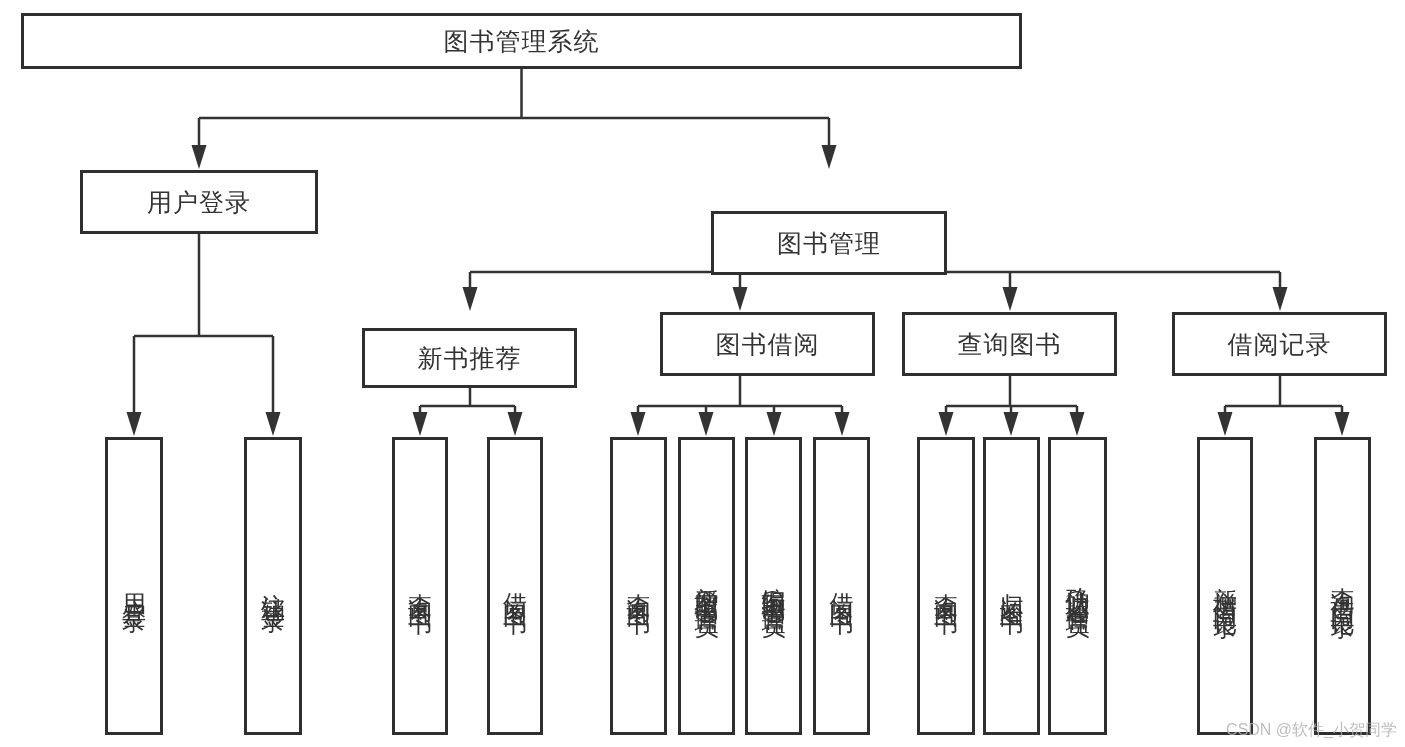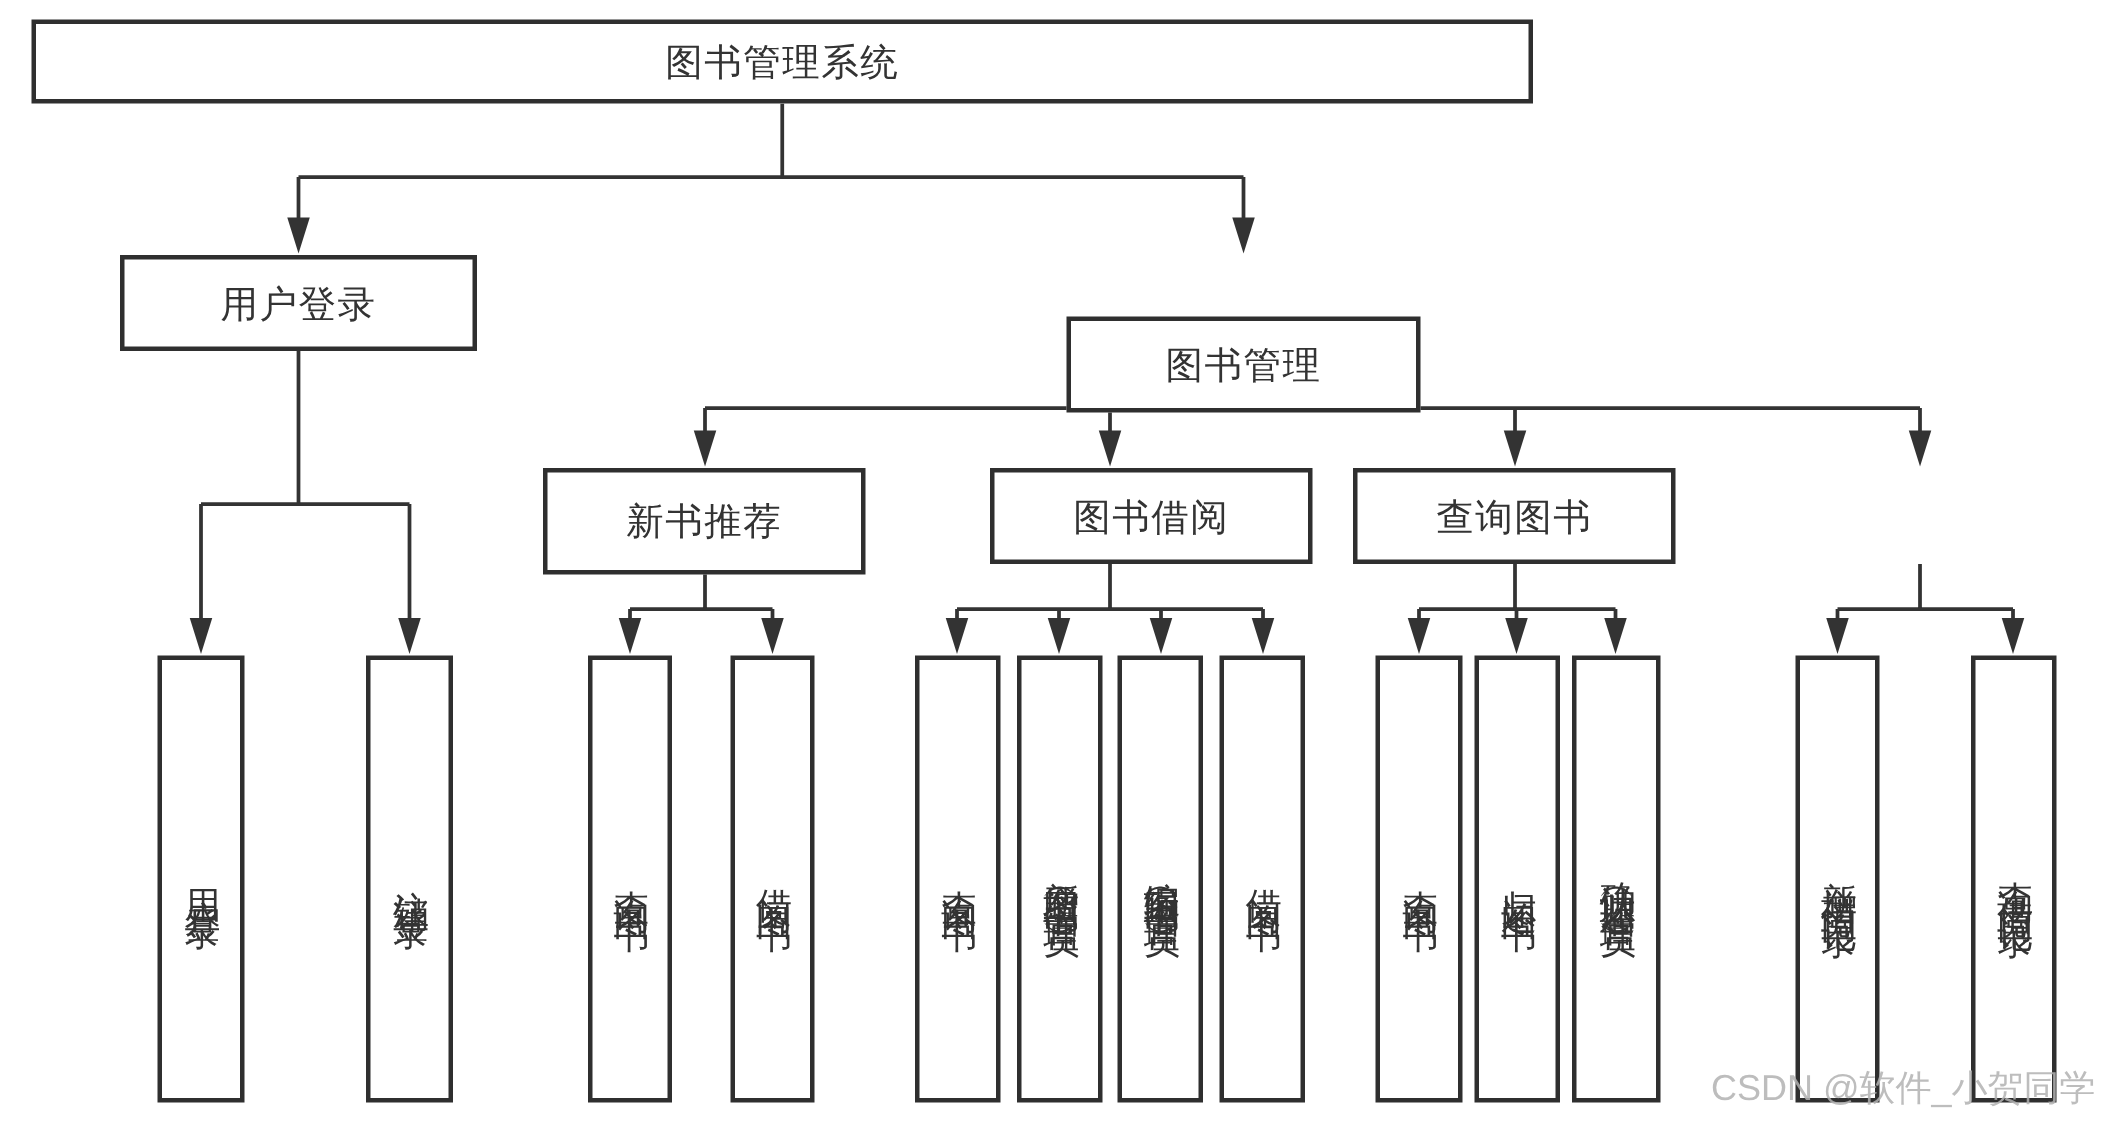--- a/index.html
+++ b/index.html
@@ -39,21 +39,21 @@
     letter-spacing: 6px;
     line-height: 1;
     white-space: nowrap;
   }
   .vnode.long span { letter-spacing: 4px; }
 
   
   #n-root   { left: 21px;  top: 13px;  width: 1001px; height: 56px; }
   #n-login  { left: 80px;  top: 170px; width: 238px;  height: 64px; }
   #n-mgmt   { left: 711px; top: 170px; width: 236px;  height: 64px; margin-top: 41px; }
-  #n-rec    { left: 362px; top: 312px; width: 215px;  height: 71px; }
+  #n-rec    { left: 362px; top: 328px; width: 215px;  height: 60px; }
   #n-borrow { left: 632px; top: 312px; width: 215px;  height: 64px; margin-left: 28px; }
   #n-cur    { left: 902px; top: 312px; width: 215px;  height: 64px; }
   #n-recs   { left: 1172px;top: 312px; width: 215px;  height: 64px; }
 
   #n-a1 { left: 105px;  width: 58px; }
   #n-a2 { left: 244px;  width: 58px; }
   #n-b1 { left: 392px;  width: 56px; }
   #n-b2 { left: 487px;  width: 56px; }
   #n-c1 { left: 610px;  width: 57px; }
   #n-c2 { left: 678px;  width: 57px; }
@@ -61,21 +61,21 @@
   #n-c4 { left: 813px;  width: 57px; }
   #n-d1 { left: 917px;  width: 58px; }
   #n-d2 { left: 983px;  width: 57px; }
   #n-d3 { left: 1048px; width: 59px; }
   #n-e1 { left: 1197px; width: 56px; }
   #n-e2 { left: 1314px; width: 57px; }
 
   #watermark {
     position: absolute;
     right: 8px; bottom: 6px;
-    font-size: 24px;
+    font-size: 16px;
     color: #b2b2b2;
     opacity: 0.85;
     z-index: 3;
     white-space: nowrap;
   }
 </style>
 </head>
 <body>
 
 <div id="stage">
@@ -133,20 +133,23 @@
 
   <div class="hnode" id="n-rec">
     <span>新书推荐</span>
   </div>
   <div class="hnode" id="n-borrow">
     <span>图书借阅</span>
   </div>
   <div class="hnode" id="n-cur">
     <span>查询图书</span>
   </div>
+  <div class="hnode" id="n-recs">
+    <span>借阅记录</span>
+  </div>
 
   <div class="vnode" id="n-a1">
     <span>用户登录</span>
   </div>
   <div class="vnode" id="n-a2">
     <span>注销登录</span>
   </div>
 
   <div class="vnode" id="n-b1">
     <span>查询图书</span>

